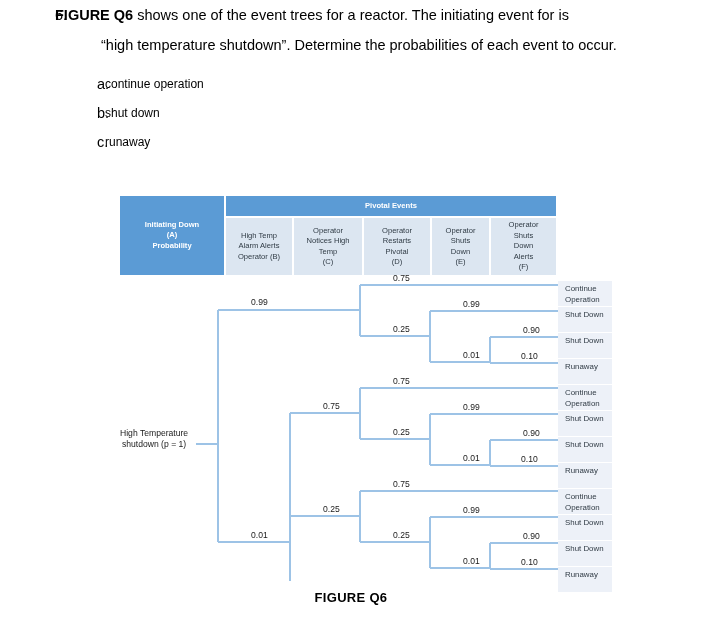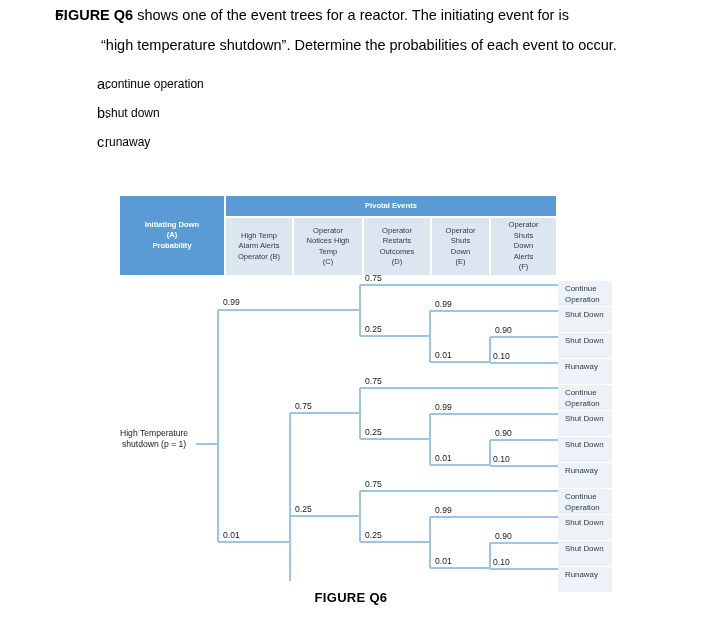--- a/index.html
+++ b/index.html
@@ -31,21 +31,21 @@
   .hdr-cell{position:absolute;box-sizing:border-box;
             display:flex;align-items:center;justify-content:center;text-align:center;}
   .hdr-blue{background:#5B9BD5;color:#ffffff;font-weight:bold;font-size:7.6px;line-height:10.5px;}
   .hdr-light{background:#DCE6F1;color:#2f3a44;font-size:7.6px;line-height:10.5px;
              border-right:2px solid #ffffff;}
 
   
   .tree{position:absolute;left:0;top:79px;width:492px;height:306px;}
 
   .prob{position:absolute;font-size:8.6px;color:#1a1a1a;white-space:nowrap;
-        font-family:"Liberation Sans", sans-serif;}
+        font-family:"Liberation Sans", sans-serif;margin-left:28px;}
   .rootlbl{position:absolute;font-size:8.6px;color:#1a1a1a;line-height:11px;white-space:nowrap;}
 
   .oc{position:absolute;left:438px;width:54px;box-sizing:border-box;
       background:#EDF1F8;color:#2f3a44;font-size:7.9px;line-height:10.5px;
       padding:3px 0 0 7px;border-top:1px solid #ffffff;}
 
   .fig-cap{position:absolute;left:0;top:590px;width:702px;text-align:center;
            font-size:13px;font-weight:bold;letter-spacing:.3px;}
 </style>
 </head>
@@ -99,21 +99,21 @@
     <div class="hdr-cell hdr-light" style="left:174px;top:22px;width:70px;height:57px;flex-direction:column;">
       <span>Operator</span>
       <span>Notices High</span>
       <span>Temp</span>
       <span>(C)</span>
     </div>
 
     <div class="hdr-cell hdr-light" style="left:244px;top:22px;width:68px;height:57px;flex-direction:column;">
       <span>Operator</span>
       <span>Restarts</span>
-      <span>Outcomes</span>
+      <span>Pivotal</span>
       <span>(D)</span>
     </div>
 
     <div class="hdr-cell hdr-light" style="left:312px;top:22px;width:59px;height:57px;flex-direction:column;">
       <span>Operator</span>
       <span>Shuts</span>
       <span>Down</span>
       <span>(E)</span>
     </div>
 

